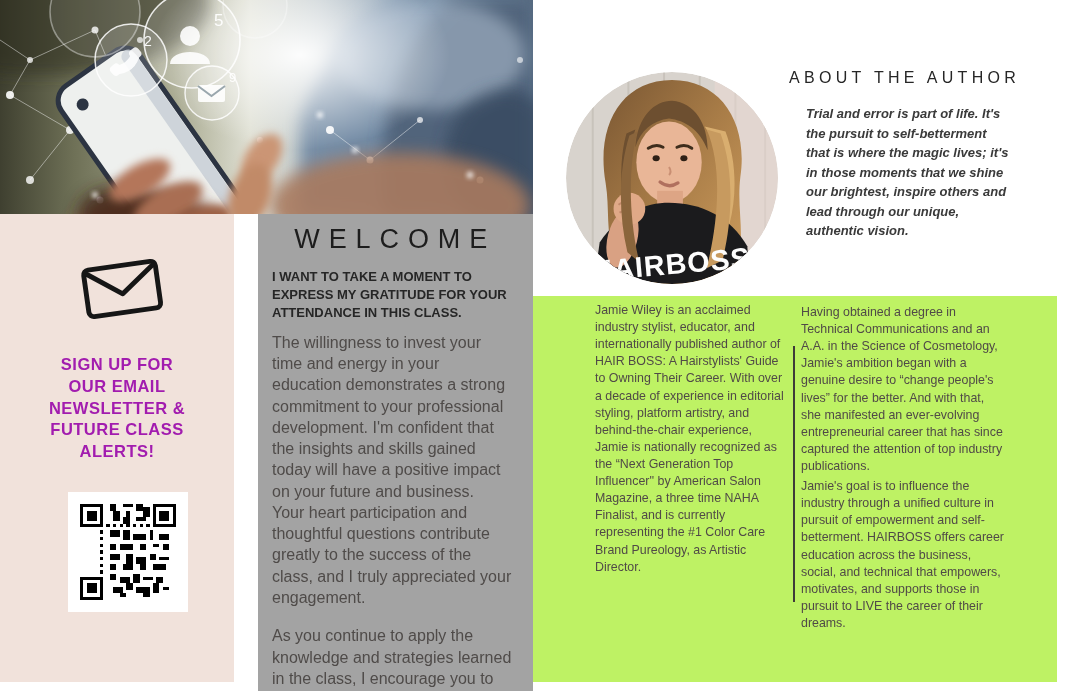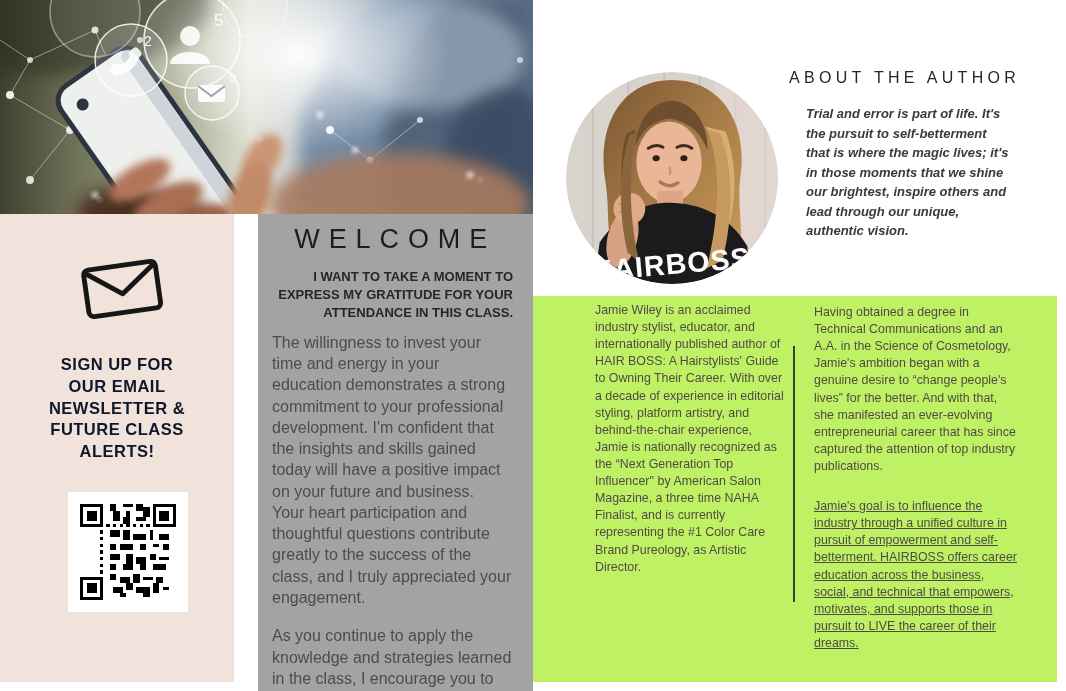--- a/index.html
+++ b/index.html
@@ -9,58 +9,57 @@
     -webkit-font-smoothing:antialiased;
   }
   
   .hero{position:absolute;left:0;top:0;width:533px;height:214px;overflow:hidden;}
   
   .signup-col{position:absolute;left:0;top:214px;width:234px;height:468px;background:#f1e2db;}
   .envelope{position:absolute;left:78px;top:38px;width:88px;height:72px;}
   .signup-heading{
     position:absolute;left:0;top:140px;width:234px;margin:0;
     text-align:center;font-size:16.5px;font-weight:700;line-height:1.32;
-    letter-spacing:.03em;color:#0f172a;
+    letter-spacing:.03em;color:#a21caf;
   }
   .signup-heading span{display:block;width:142px;margin:0 auto;}
   .qr-box{position:absolute;left:68px;top:278px;width:120px;height:120px;background:#ffffff;}
   .qr-box svg{position:absolute;left:12px;top:12px;}
   
   .welcome-col{position:absolute;left:234px;top:214px;width:299px;height:477px;background:#a3a3a3;margin-left:24px;}
   .welcome-title{
     margin:10px 40px 0 10px;text-align:center;font-size:27px;font-weight:300;
     letter-spacing:.33em;text-indent:.2em;color:#1d1d1d;
   }
   .welcome-intro{
     margin:13px 44px 0 14px;font-size:13px;font-weight:700;line-height:1.38;
     color:#262626;
-    text-align:right;
   }
   .welcome-body{margin:10px 44px 0 14px;font-size:16px;line-height:1.33;color:#4f4b49;}
   .welcome-body p{margin:0;}
   .welcome-body p.spaced{margin-top:17px;}
   
   .right-half{position:absolute;left:533px;top:0;width:533px;height:691px;background:#ffffff;}
   .portrait{position:absolute;left:33px;top:72px;width:212px;height:212px;border-radius:50%;overflow:hidden;}
   .about-title{
     position:absolute;left:249px;top:62px;margin:7px;font-size:16px;font-weight:400;
     letter-spacing:.27em;color:#262626;white-space:nowrap;
   }
   .quote{
     position:absolute;left:273px;top:104px;width:206px;
     font-size:13px;font-style:italic;font-weight:700;line-height:1.5;color:#3a3a3a;
   }
   .quote p{margin:0;}
   .quote .sig{margin-top:5px;padding-left:36px;}
   .bio-panel{position:absolute;left:0;top:296px;width:524px;height:386px;background:#bef264;}
   .bio-col{position:absolute;font-size:12.4px;line-height:1.38;color:#504a47;}
   .bio-col p{margin:0;}
-  .bio-col p.spaced{margin-top:23px;text-decoration:underline;}
+  .bio-col p.spaced{margin-top:3px;}
   .col1{left:62px;top:6px;width:193px;}
-  .col2{left:281px;top:8px;width:205px;}
+  .col2{left:268px;top:8px;width:205px;}
   .bio-divider{position:absolute;left:260px;top:50px;width:2px;height:256px;background:#3f3b39;}
 </style>
 </head>
 <body>
 
 <div class="page">
 
   <section class="hero">
     <svg width="533" height="214" viewBox="0 0 533 214">
       <defs>

